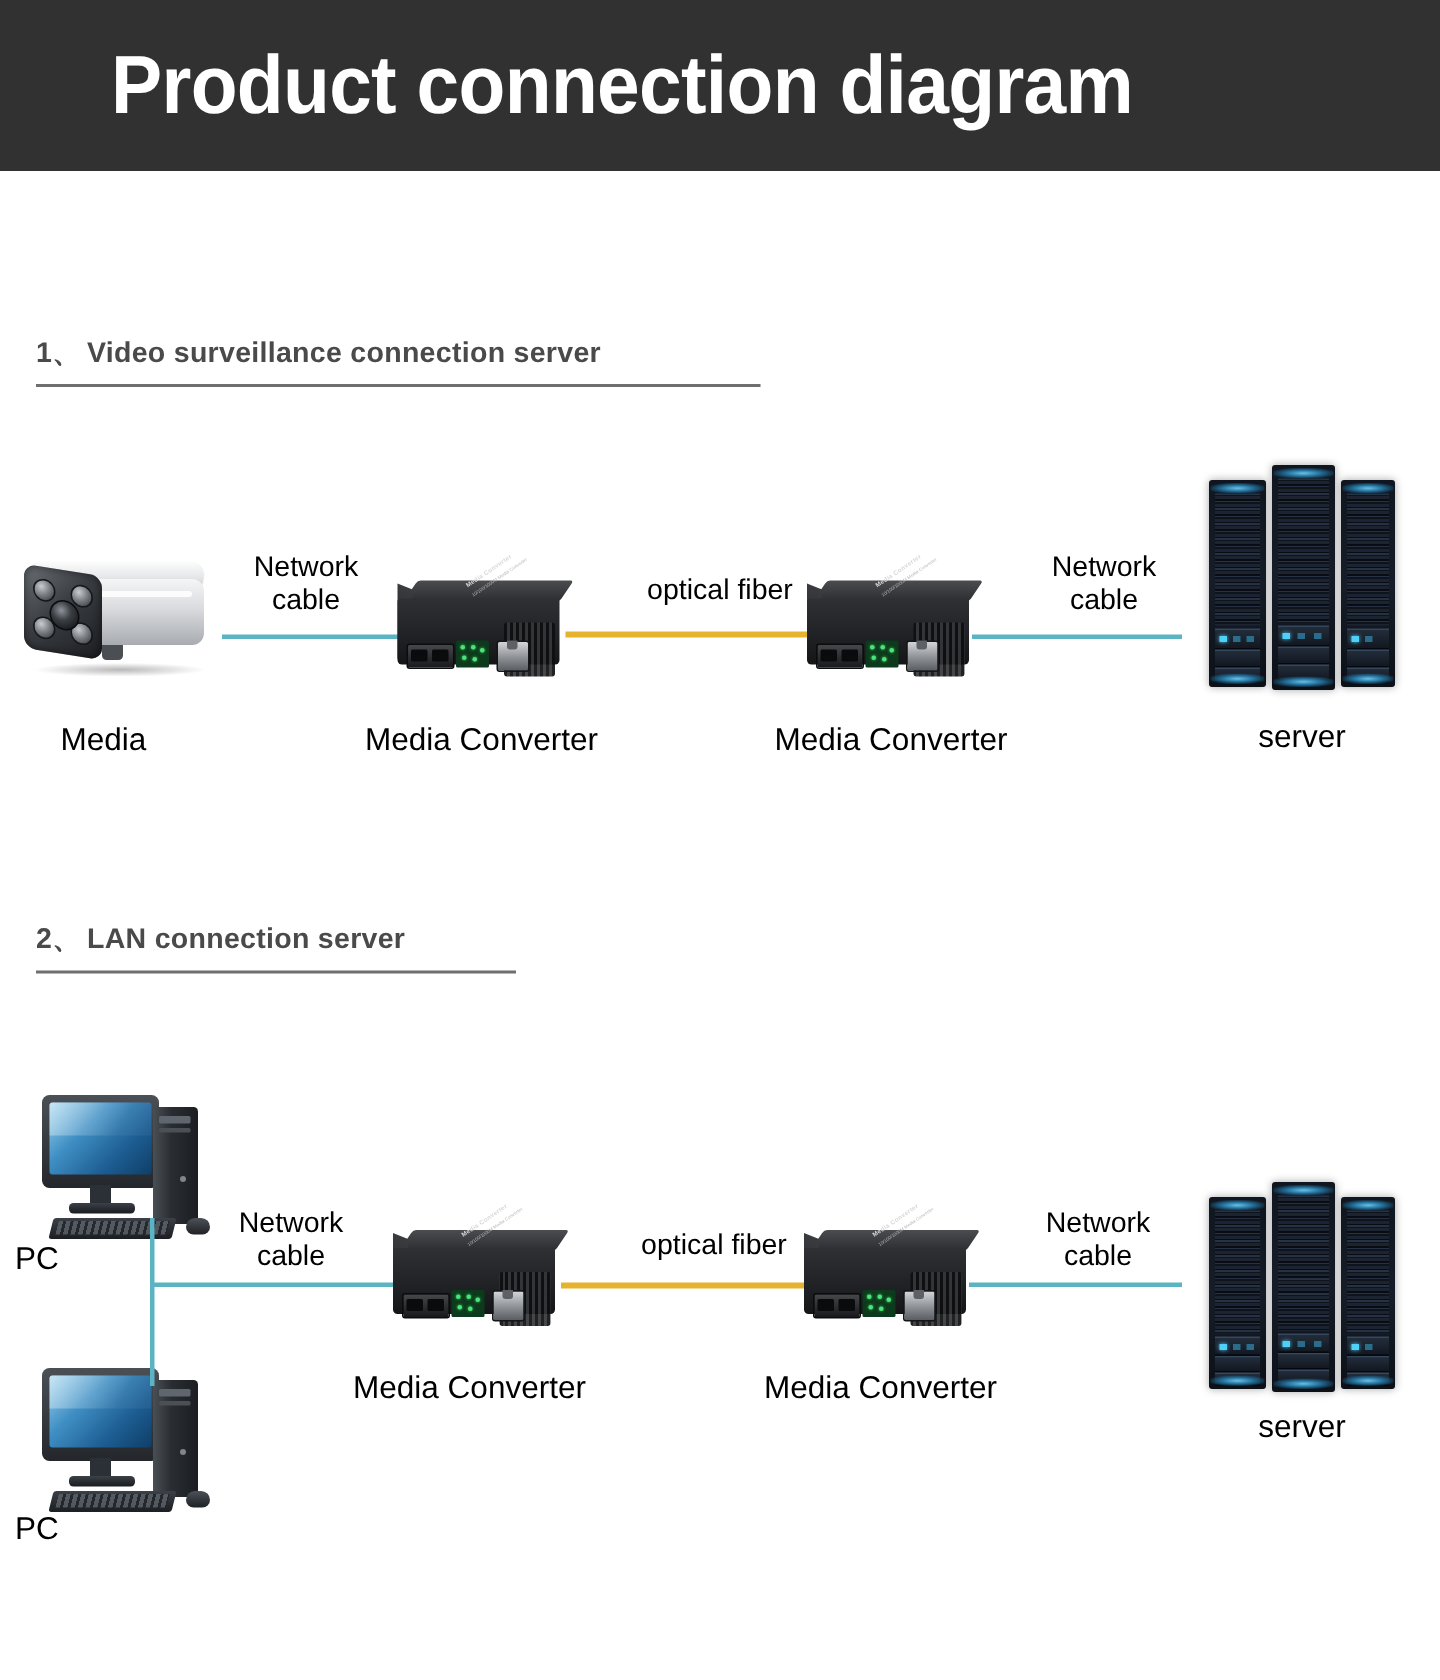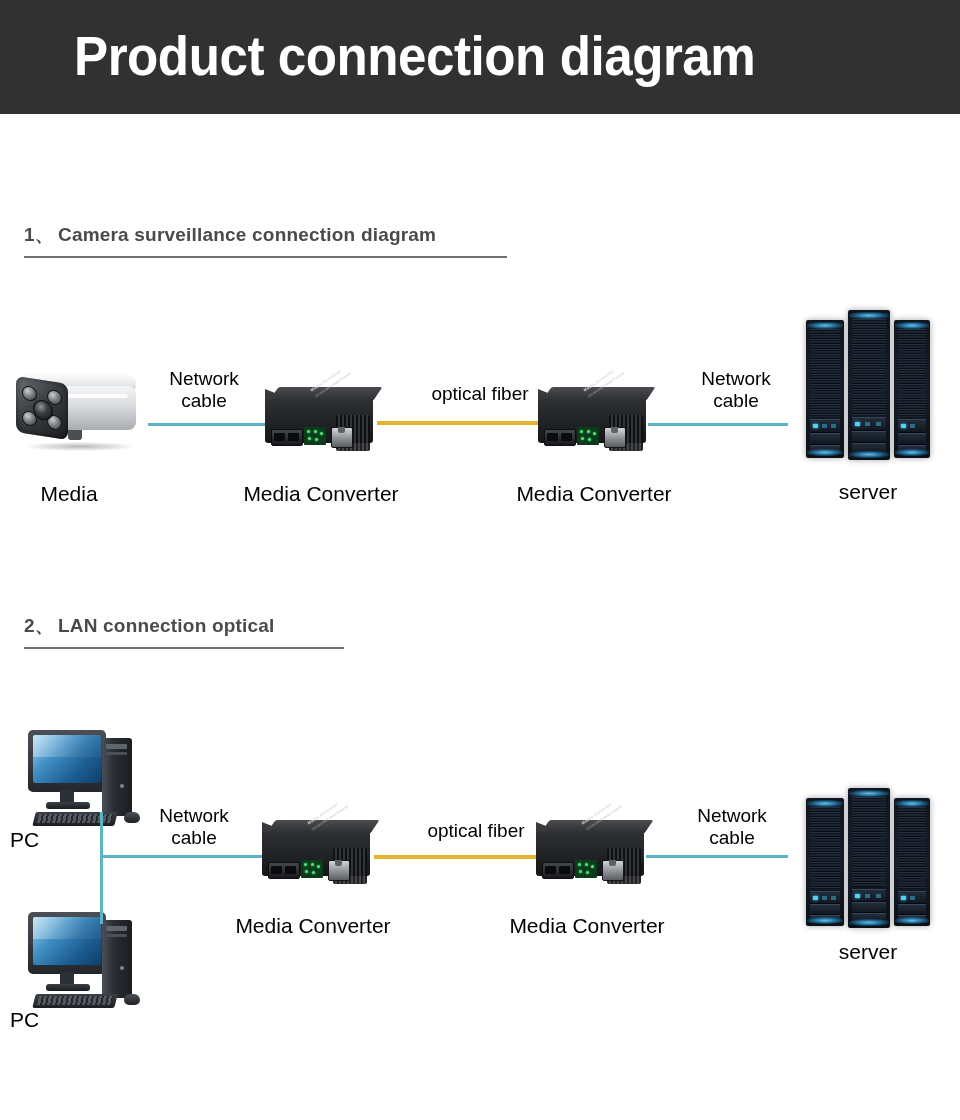--- a/index.html
+++ b/index.html
@@ -378,21 +378,21 @@
     border-radius: 7px 7px 6px 6px;
   }
 </style>
 </head>
 <body>
 
 <div class="header-bar"></div>
 <div class="header-title">Product connection diagram</div>
 
 <div class="section-head" style="left:24px; top:222px;">
-  <span class="num">1、</span><span>Camera surveillance connection diagram</span>
+  <span class="num">1、</span><span>Video surveillance connection server</span>
 </div>
 <div class="section-rule" style="left:24px; top:256px; width:483px;"></div>
 
 <div class="camera" style="left:8px; top:368px; width:140px; height:84px;">
   <div class="cam-shield"></div>
   <div class="cam-body"></div>
   <div class="cam-body-shine"></div>
   <div class="cam-front">
     <div class="cam-led" style="left:6px;  top:8px;"></div>
     <div class="cam-led" style="left:31px; top:8px;"></div>
@@ -495,21 +495,21 @@
       <div class="rack-dot dim" style="left:12px; top:4px;"></div>
     </div>
     <div class="rack-panel" style="top:113px; height:10px;"></div>
     <div class="rack-panel" style="top:125px; height:8px;"></div>
     <div class="rack-glow-bot"></div>
   </div>
 </div>
 <div class="dev-label" style="left:806px; top:480px; width:124px;">server</div>
 
 <div class="section-head" style="left:24px; top:613px;">
-  <span class="num">2、</span><span>LAN connection optical</span>
+  <span class="num">2、</span><span>LAN connection server</span>
 </div>
 <div class="section-rule" style="left:24px; top:647px; width:320px;"></div>
 
 <div class="pc" style="left:28px; top:730px; width:118px; height:100px;">
   <div class="pc-monitor-body"></div>
   <div class="pc-screen"></div>
   <div class="pc-screen-shine"></div>
   <div class="pc-neck"></div>
   <div class="pc-base"></div>
   <div class="pc-tower"></div>

